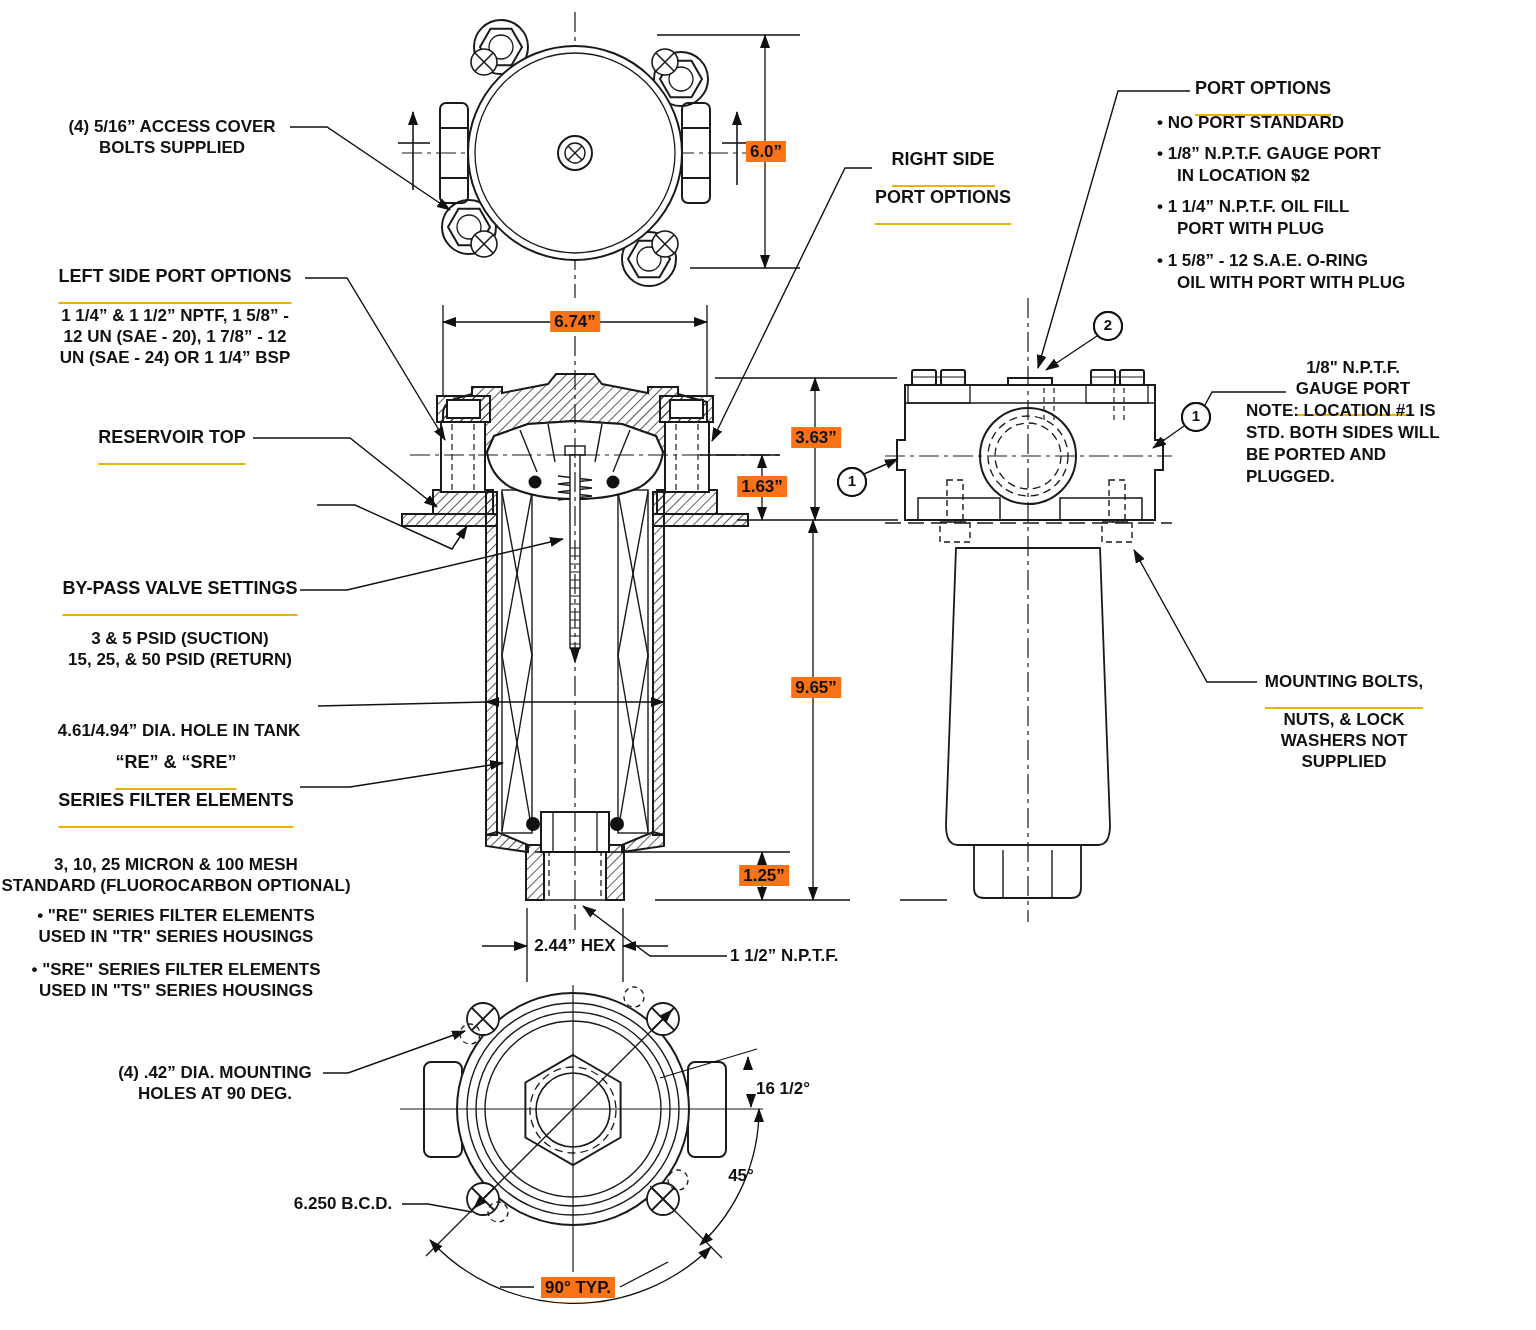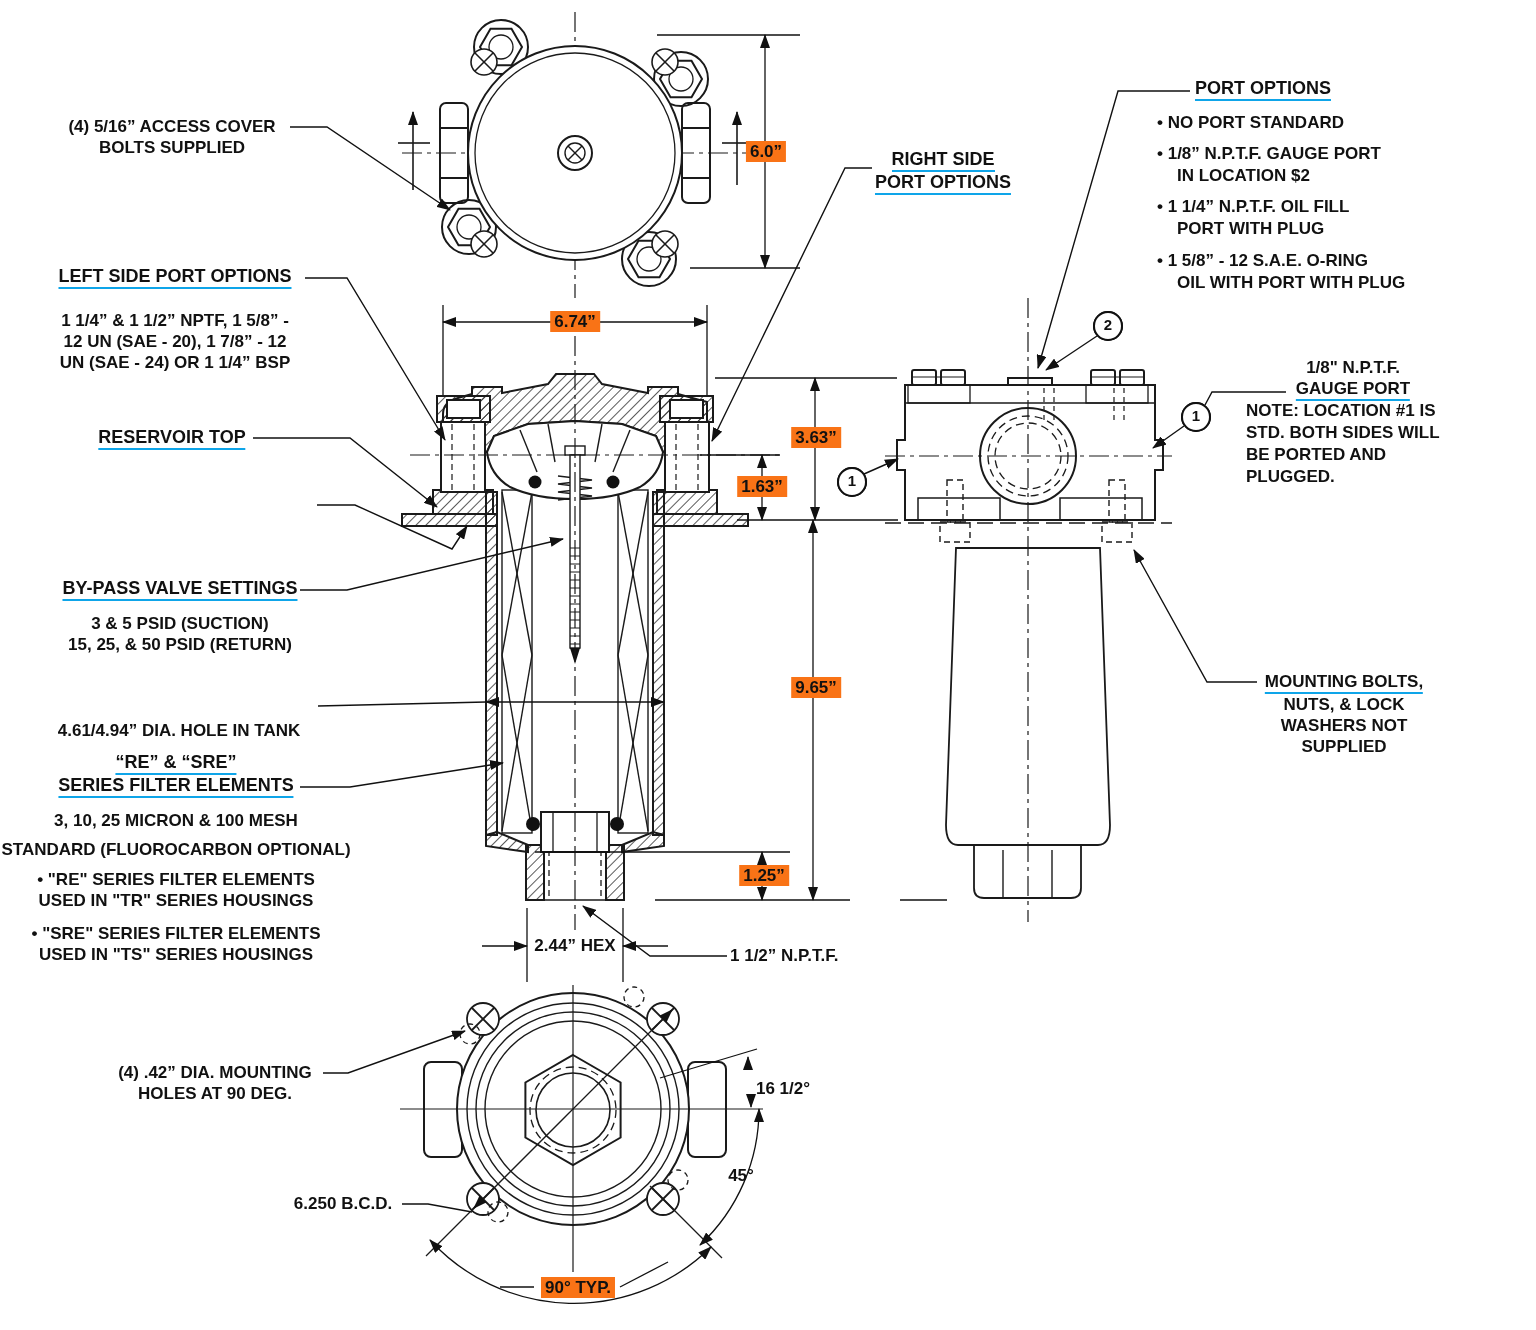--- a/index.html
+++ b/index.html
@@ -2,21 +2,21 @@
 <html><head>
 <meta charset="utf-8">
 <style>
   html,body{margin:0;padding:0;background:#fff;}
   #canvas{position:relative;width:1536px;height:1330px;background:#fff;overflow:hidden;
           font-family:"Liberation Sans",sans-serif;}
   #drawing{position:absolute;left:0;top:0;}
   .lbl{position:absolute;font-family:"Liberation Sans",sans-serif;font-weight:bold;
        font-size:17px;line-height:21px;color:#111;white-space:nowrap;}
   .ctr{text-align:center;transform:translateX(-50%);}
-  .u{border-bottom:2px solid #0ea5e9;padding-bottom:0px;display:inline-block;}
+  .u{border-bottom:2px solid #eab308;padding-bottom:15px;display:inline-block;}
   .hdr{font-size:18px;}
   .bg{background:#f97316;padding:0 4px;}
   .balloon{position:absolute;width:26px;height:26px;transform:translate(-50%,-50%);
        border:2px solid #111;border-radius:50%;background:#fff;
        font:bold 15px/23px "Liberation Sans",sans-serif;text-align:center;color:#111;}
 </style>
 </head>
 <body>
 
 <div id="canvas">
@@ -351,21 +351,21 @@
   </g>
 </svg>
 
 <div class="lbl ctr" style="left:172px;top:116px">
   <div>(4) 5/16” ACCESS COVER</div>
   <div>BOLTS SUPPLIED</div>
 </div>
 
 <div class="lbl ctr" style="left:175px;top:266px">
   <div><span class="u hdr">LEFT SIDE PORT OPTIONS</span></div>
-  <div style="margin-top:21px">1 1/4” &amp; 1 1/2” NPTF, 1 5/8” -</div>
+  <div style="margin-top:1px">1 1/4” &amp; 1 1/2” NPTF, 1 5/8” -</div>
   <div>12 UN (SAE - 20), 1 7/8” - 12</div>
   <div>UN (SAE - 24) OR 1 1/4” BSP</div>
 </div>
 
 <div class="lbl ctr" style="left:172px;top:427px">
   <span class="u hdr">RESERVOIR TOP</span>
 </div>
 
 
 <div class="lbl ctr" style="left:180px;top:578px">
@@ -374,22 +374,22 @@
   <div>15, 25, &amp; 50 PSID (RETURN)</div>
 </div>
 
 <div class="lbl ctr" style="left:179px;top:720px">
   <span>4.61/4.94” DIA. HOLE IN TANK</span>
 </div>
 
 <div class="lbl ctr" style="left:176px;top:752px">
   <div><span class="u hdr">“RE” &amp; “SRE”</span></div>
   <div><span class="u hdr">SERIES FILTER ELEMENTS</span></div>
-  <div style="margin-top:12px">3, 10, 25 MICRON &amp; 100 MESH</div>
-  <div style="margin-top:8px">STANDARD (FLUOROCARBON OPTIONAL)</div>
+  <div style="margin-top:26px">3, 10, 25 MICRON &amp; 100 MESH</div>
+  <div style="">STANDARD (FLUOROCARBON OPTIONAL)</div>
   <div style="margin-top:9px">• "RE" SERIES FILTER ELEMENTS</div>
   <div>USED IN "TR" SERIES HOUSINGS</div>
   <div style="margin-top:12px">• "SRE" SERIES FILTER ELEMENTS</div>
   <div>USED IN "TS" SERIES HOUSINGS</div>
 </div>
 
 <div class="lbl ctr" style="left:215px;top:1062px">
   <div>(4) .42” DIA. MOUNTING</div>
   <div>HOLES AT 90 DEG.</div>
 </div>

